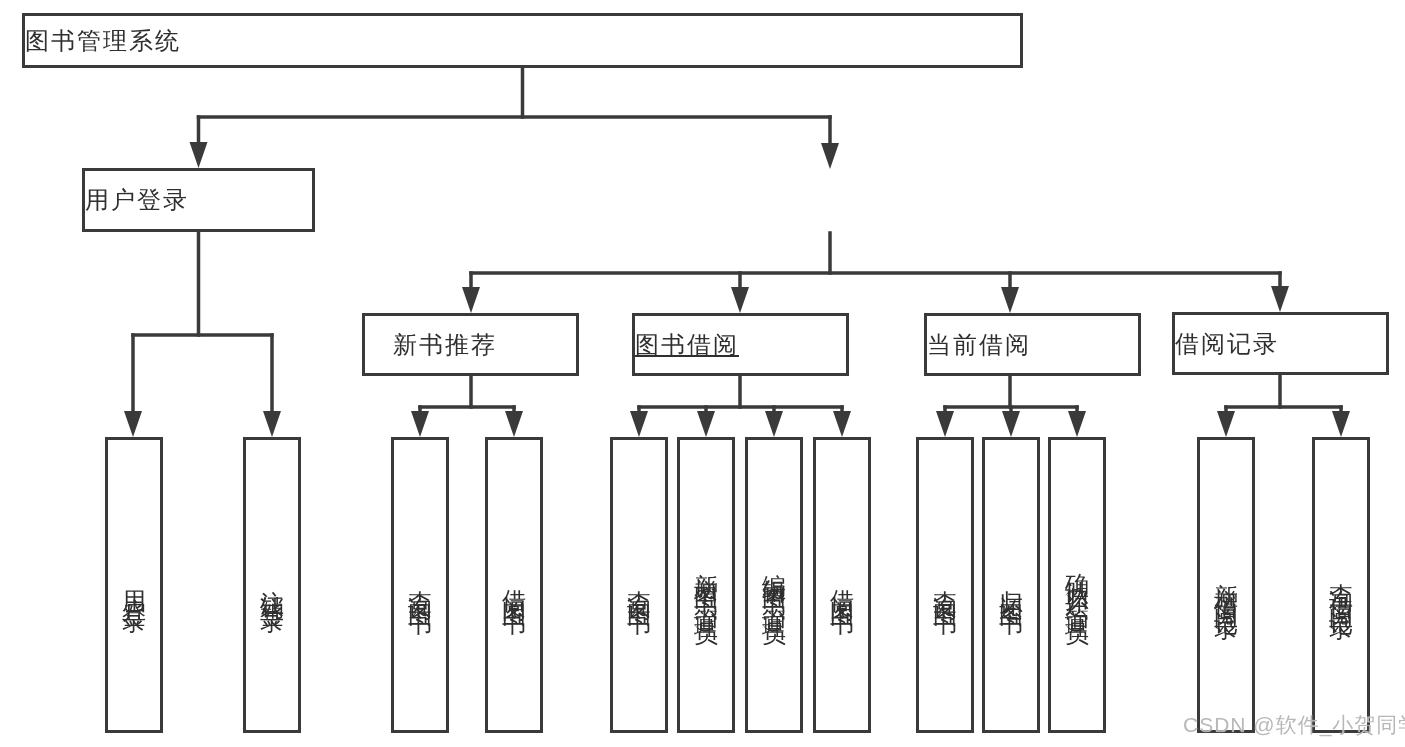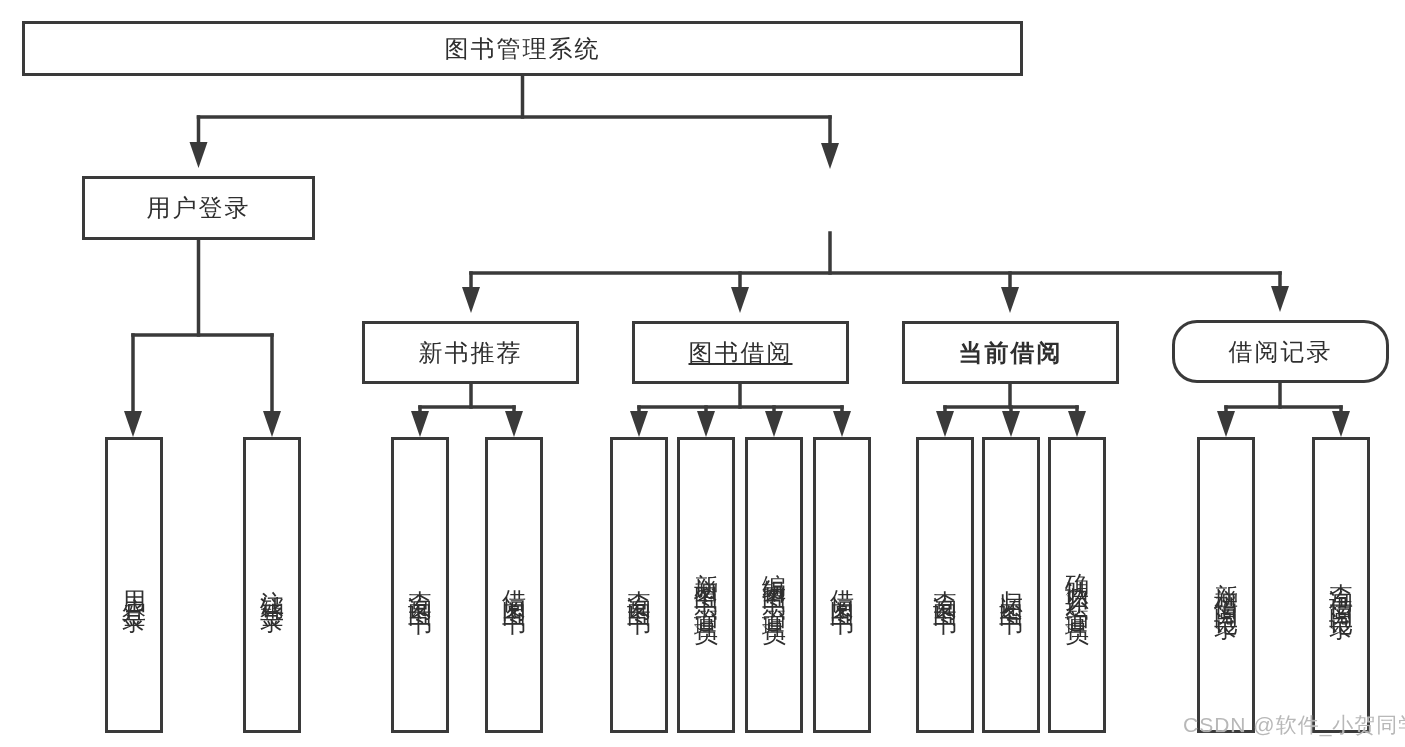--- a/index.html
+++ b/index.html
@@ -35,35 +35,34 @@
   .connector-layer polygon {
     fill: var(--line);
     stroke: none;
   }
   .node {
     position: absolute;
     background: var(--box-bg);
     border: 3px solid var(--line);
     display: flex;
     align-items: center;
-    justify-content: center;
+    justify-content: flex-start;
     color: var(--text);
     font-size: 24px;
     letter-spacing: 2px;
     white-space: nowrap;
-    margin-top: 8px;
   }
   .node.root  { left: 22px;  top: 13px;  width: 1001px; height: 55px; }
   .node.lvl2-a { left: 82px;  top: 168px; width: 233px; height: 64px; }
   .node.lvl2-b { left: 711px; top: 168px; width: 237px; height: 65px; }
   .node.lvl3 { top: 313px; width: 217px; height: 63px; }
-  .node.m0 { left: 362px; }
+  .node.m0 { left: 362px; padding-left: 28px; }
   .node.m1 { left: 632px; text-decoration: underline; }
-  .node.m2 { left: 902px; font-weight: bold; }
-  .node.m3 { left: 1172px; top: 312px; border-radius: 25px; }
+  .node.m2 { left: 924px; }
+  .node.m3 { left: 1172px; top: 312px; }
   .leaf {
     position: absolute;
     top: 437px;
     width: 58px;
     height: 296px;
     background: var(--box-bg);
     border: 3px solid var(--line);
     display: flex;
     align-items: center;
     justify-content: center;

